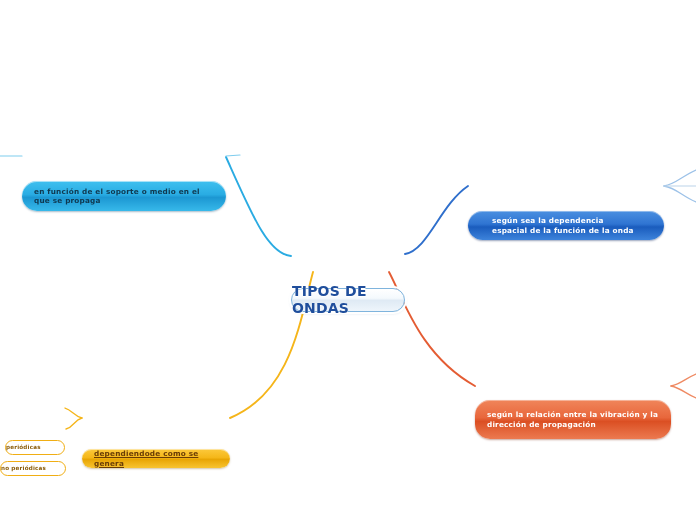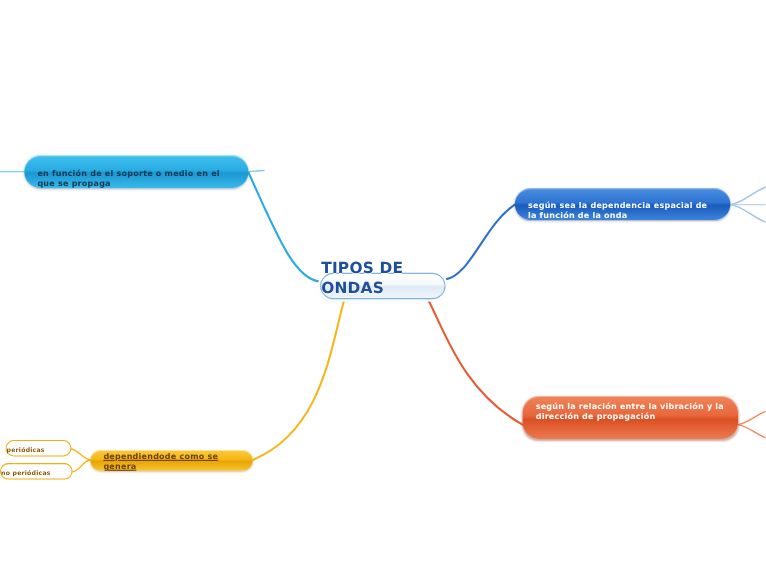--- a/index.html
+++ b/index.html
@@ -27,25 +27,26 @@
     left: 0; top: 0;
     width: 696px;
     height: 520px;
     pointer-events: none;
   }
 
   .node {
     position: absolute;
     box-sizing: border-box;
     display: flex;
-    align-items: flex-end;
+    align-items: center;
     border-radius: 40px;
     font-weight: bold;
     letter-spacing: 0.2px;
     line-height: 1.25;
+    margin-top: 40px;
   }
 
   
   .node-root {
     left: 291px;
     top: 248px;
     width: 114px;
     height: 24px;
     justify-content: center;
     font-size: 14px;
@@ -70,21 +71,21 @@
     background: linear-gradient(to bottom, #3fc0ef 0%, #29ace3 45%, #1c97d2 55%, #37b9ea 100%);
     box-shadow: inset 0 1px 0 rgba(255,255,255,.55), 0 1px 2px rgba(0,60,100,.35);
   }
 
   
   .node-blue {
     left: 468px;
     top: 171px;
     width: 196px;
     height: 29px;
-    padding: 0 12px;
+    padding: 0 24px;
     font-size: 7.3px;
     color: #ffffff;
     border-radius: 15px;
     background: linear-gradient(to bottom, #4a8fe0 0%, #2f74d2 45%, #1a5cbd 55%, #3d83db 100%);
     box-shadow: inset 0 1px 0 rgba(255,255,255,.38), 0 1px 2px rgba(0,30,90,.4);
   }
 
   
   .node-red {
     left: 475px;

